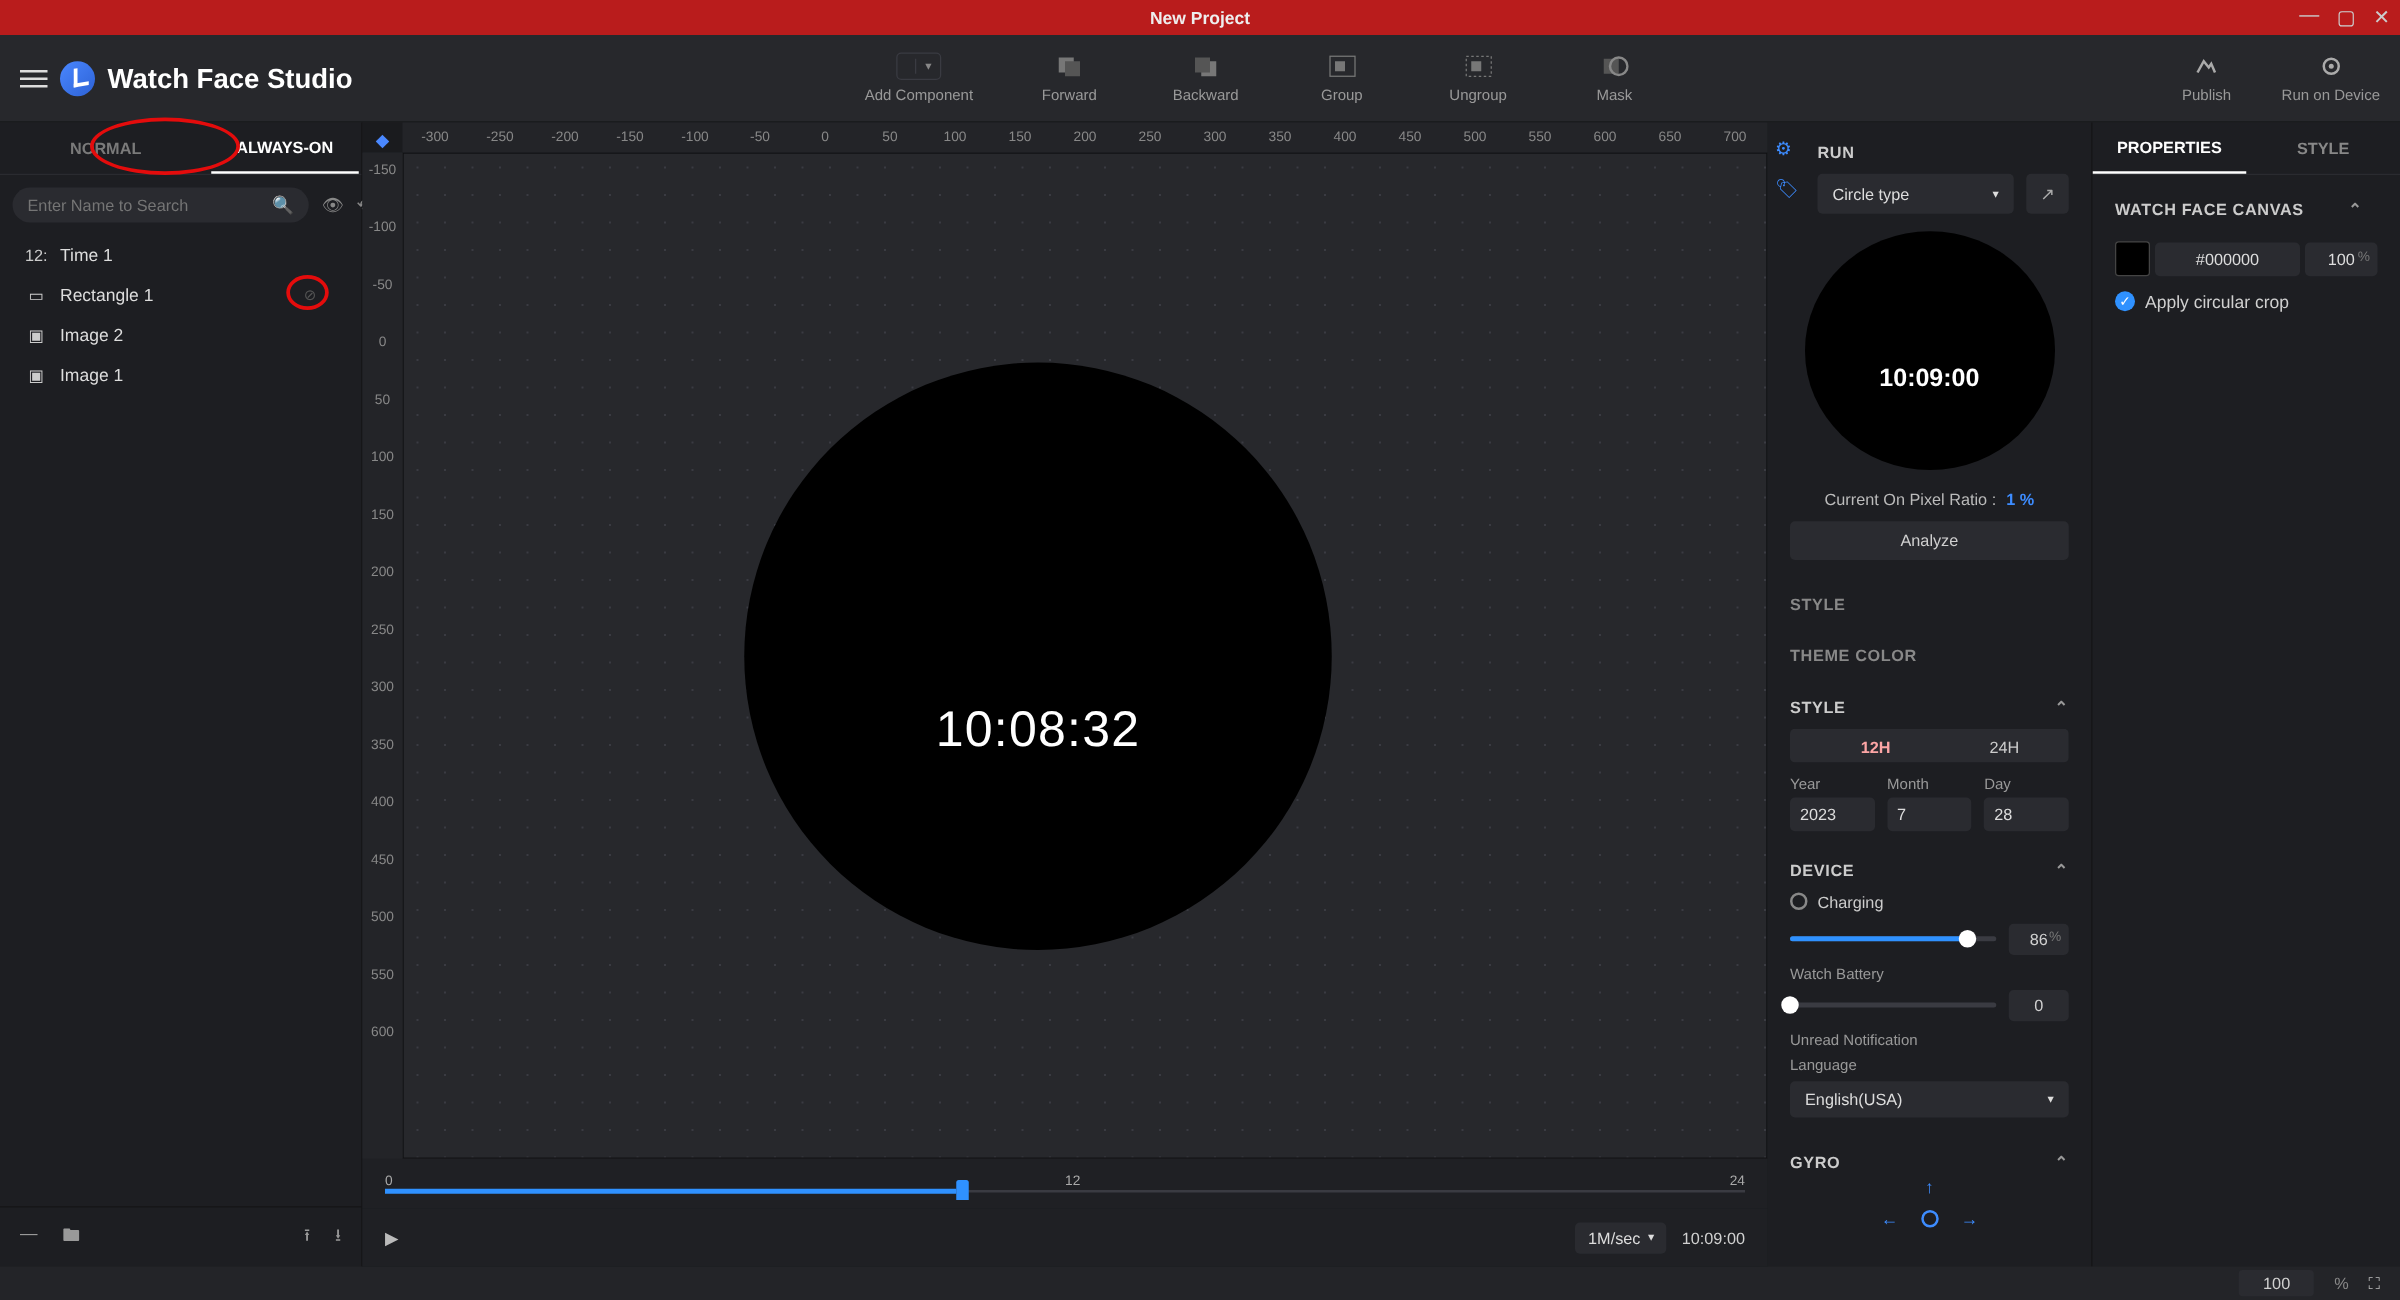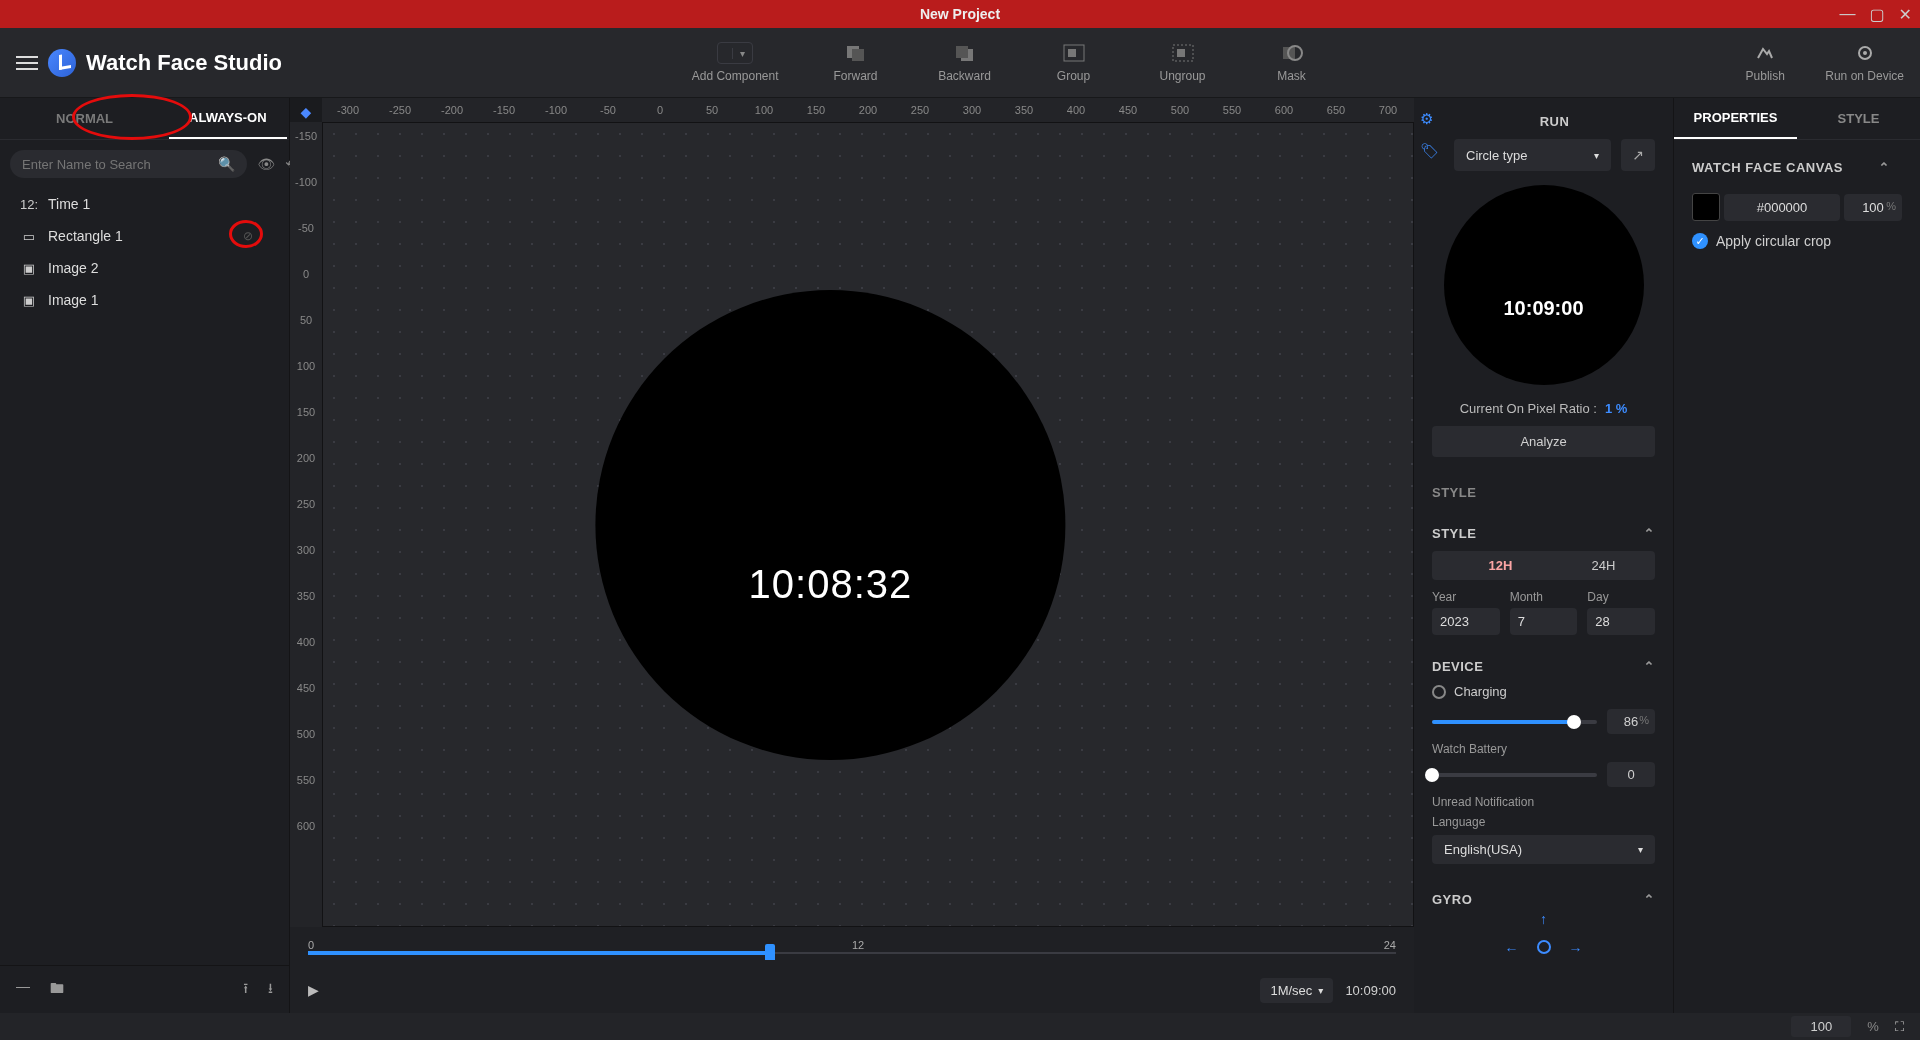--- a/index.html
+++ b/index.html
@@ -362,41 +362,44 @@
       </div>
     </div>
   </div>
 
   <div class="right">
     <div class="right-a">
       <div class="iconcol">
         <span>⚙</span>
         <span>🏷</span>
       </div>
-      <div class="sec-h" style="padding-left:40px;justify-content:center;">
+      <div class="sec-h" style="padding-left:40px;">
           <span>RUN</span>
         </div>
       <div class="run-top" style="padding-left:40px;">
         <div class="sel">
             <span>Circle type</span>
             <span style="font-size:10px;">▾</span>
           </div>
         <div class="iconbtn">↗</div>
       </div>
       <div class="mini-watch">
         <div class="t">10:09:00</div>
       </div>
       <div class="ratio-row">
         <span class="lab">Current On Pixel Ratio :</span>
         <span class="val">1 %</span>
       </div>
       <div class="analyze-btn">Analyze</div>
 
       <div class="sec-h sub">
           <span>STYLE</span>
+        </div>
+      <div class="sec-h sub">
+          <span>THEME COLOR</span>
         </div>
 
       <div class="sec-h">
           <span>STYLE</span>
           <span class="chev">⌃</span>
         </div>
       <div class="toggle-row">
         <div class="opt active">12H</div>
         <div class="opt">24H</div>
       </div>

